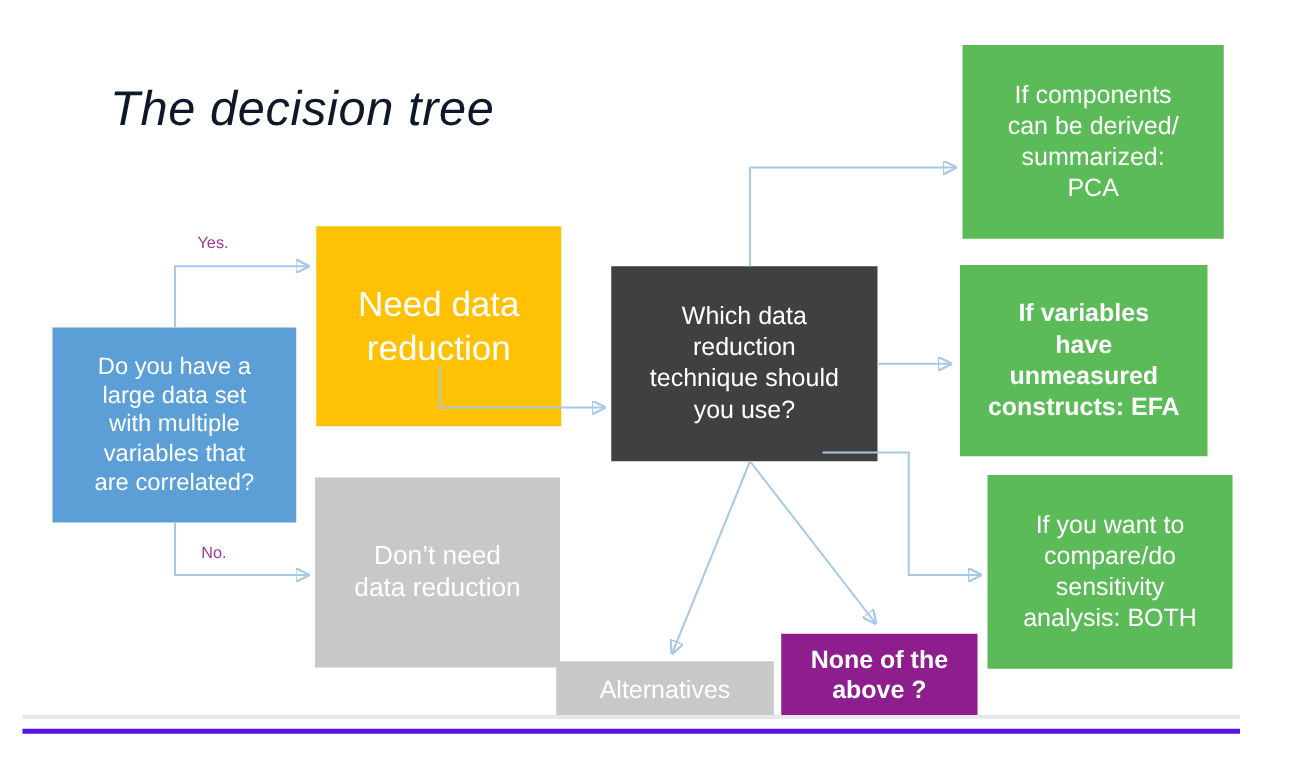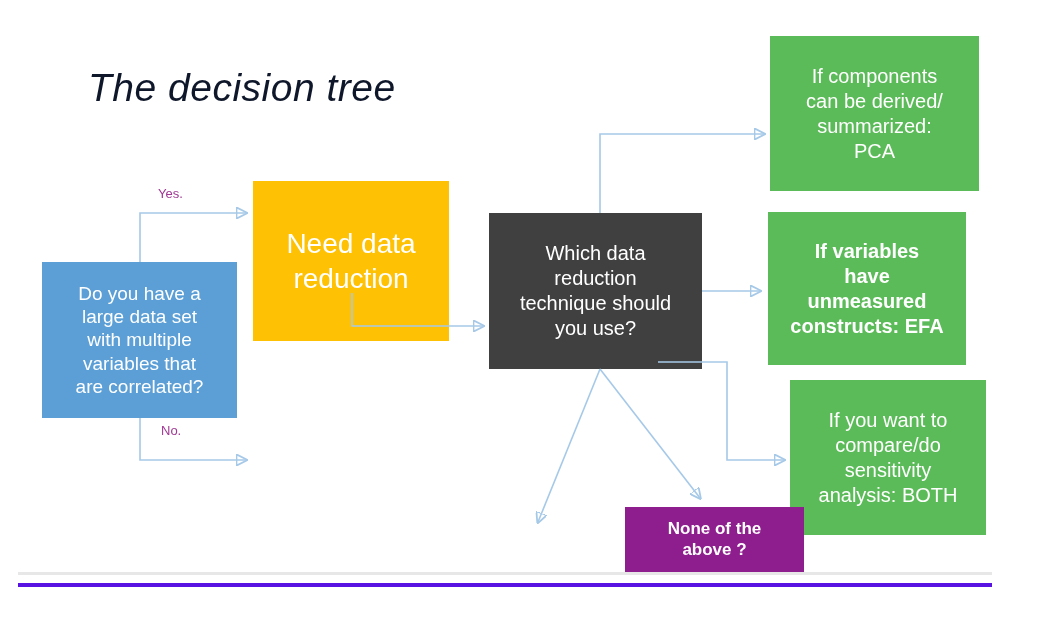--- a/index.html
+++ b/index.html
@@ -23,26 +23,26 @@
   }
   .node-question{left:42px;top:262px;width:195px;height:156px;background:#5B9FD6;font-size:19px;line-height:1.22;}
   .node-need{left:253px;top:133px;width:196px;height:160px;background:#FFC104;font-size:28px;line-height:1.25;margin-top:48px;}
   .node-dont-need{left:252px;top:382px;width:196px;height:152px;background:#C8C8C8;font-size:21px;line-height:1.25;}
   .node-which{left:489px;top:213px;width:213px;height:156px;background:#404040;font-size:20px;line-height:1.25;}
   .node-green{background:#5CBB59;font-size:20px;line-height:1.25;}
   .node-pca{left:770px;top:36px;width:209px;height:155px;}
   .node-efa{left:768px;top:212px;width:198px;height:153px;font-weight:bold;}
   .node-both{left:790px;top:380px;width:196px;height:155px;}
   .node-alt{left:445px;top:529px;width:174px;height:46px;background:#C8C8C8;font-size:20px;}
-  .node-none{left:625px;top:507px;width:179px;height:65px;background:#8E1D8D;font-size:17px;font-weight:600;line-height:1.2;}
+  .node-none{left:625px;top:507px;width:157px;height:65px;background:#8E1D8D;font-size:20px;font-weight:600;line-height:1.2;}
   .edge-label{
     position:absolute;font-size:13px;font-weight:400;color:#A13894;
   }
   .label-yes{left:158px;top:186px;}
-  .label-no{left:161px;top:423px;}
+  .label-no{left:161px;top:434px;}
   #connector-layer{
     position:absolute;left:0;top:0;width:1040px;height:617px;z-index:5;
   }
   #connector-layer path{fill:none;stroke:#A6C9E8;stroke-width:1.6;}
   .rule{position:absolute;left:18px;width:974px;}
   .rule-gray{top:572px;height:3px;background:#E7E7E7;}
   .rule-purple{top:583px;height:4px;background:#5812E1;}
 </style>
 </head>
 <body>
@@ -57,20 +57,24 @@
 with multiple
 variables that
 are correlated?</span>
   </div>
 
   <div class="node node-need">
     <span>Need data
 reduction</span>
   </div>
 
+  <div class="node node-dont-need">
+    <span>Don’t need
+data reduction</span>
+  </div>
 
   <div class="node node-which">
     <span>Which data
 reduction
 technique should
 you use?</span>
   </div>
 
   <div class="node node-green node-pca">
     <span>If components
@@ -86,20 +90,23 @@
 constructs: EFA</span>
   </div>
 
   <div class="node node-green node-both">
     <span>If you want to
 compare/do
 sensitivity
 analysis: BOTH</span>
   </div>
 
+  <div class="node node-alt">
+    <span>Alternatives</span>
+  </div>
 
   <div class="node node-none">
     <span>None of the
 above ?</span>
   </div>
 
   <div class="edge-label label-yes">Yes.</div>
   <div class="edge-label label-no">No.</div>
 
   <svg id="connector-layer" viewBox="0 0 1040 617">

